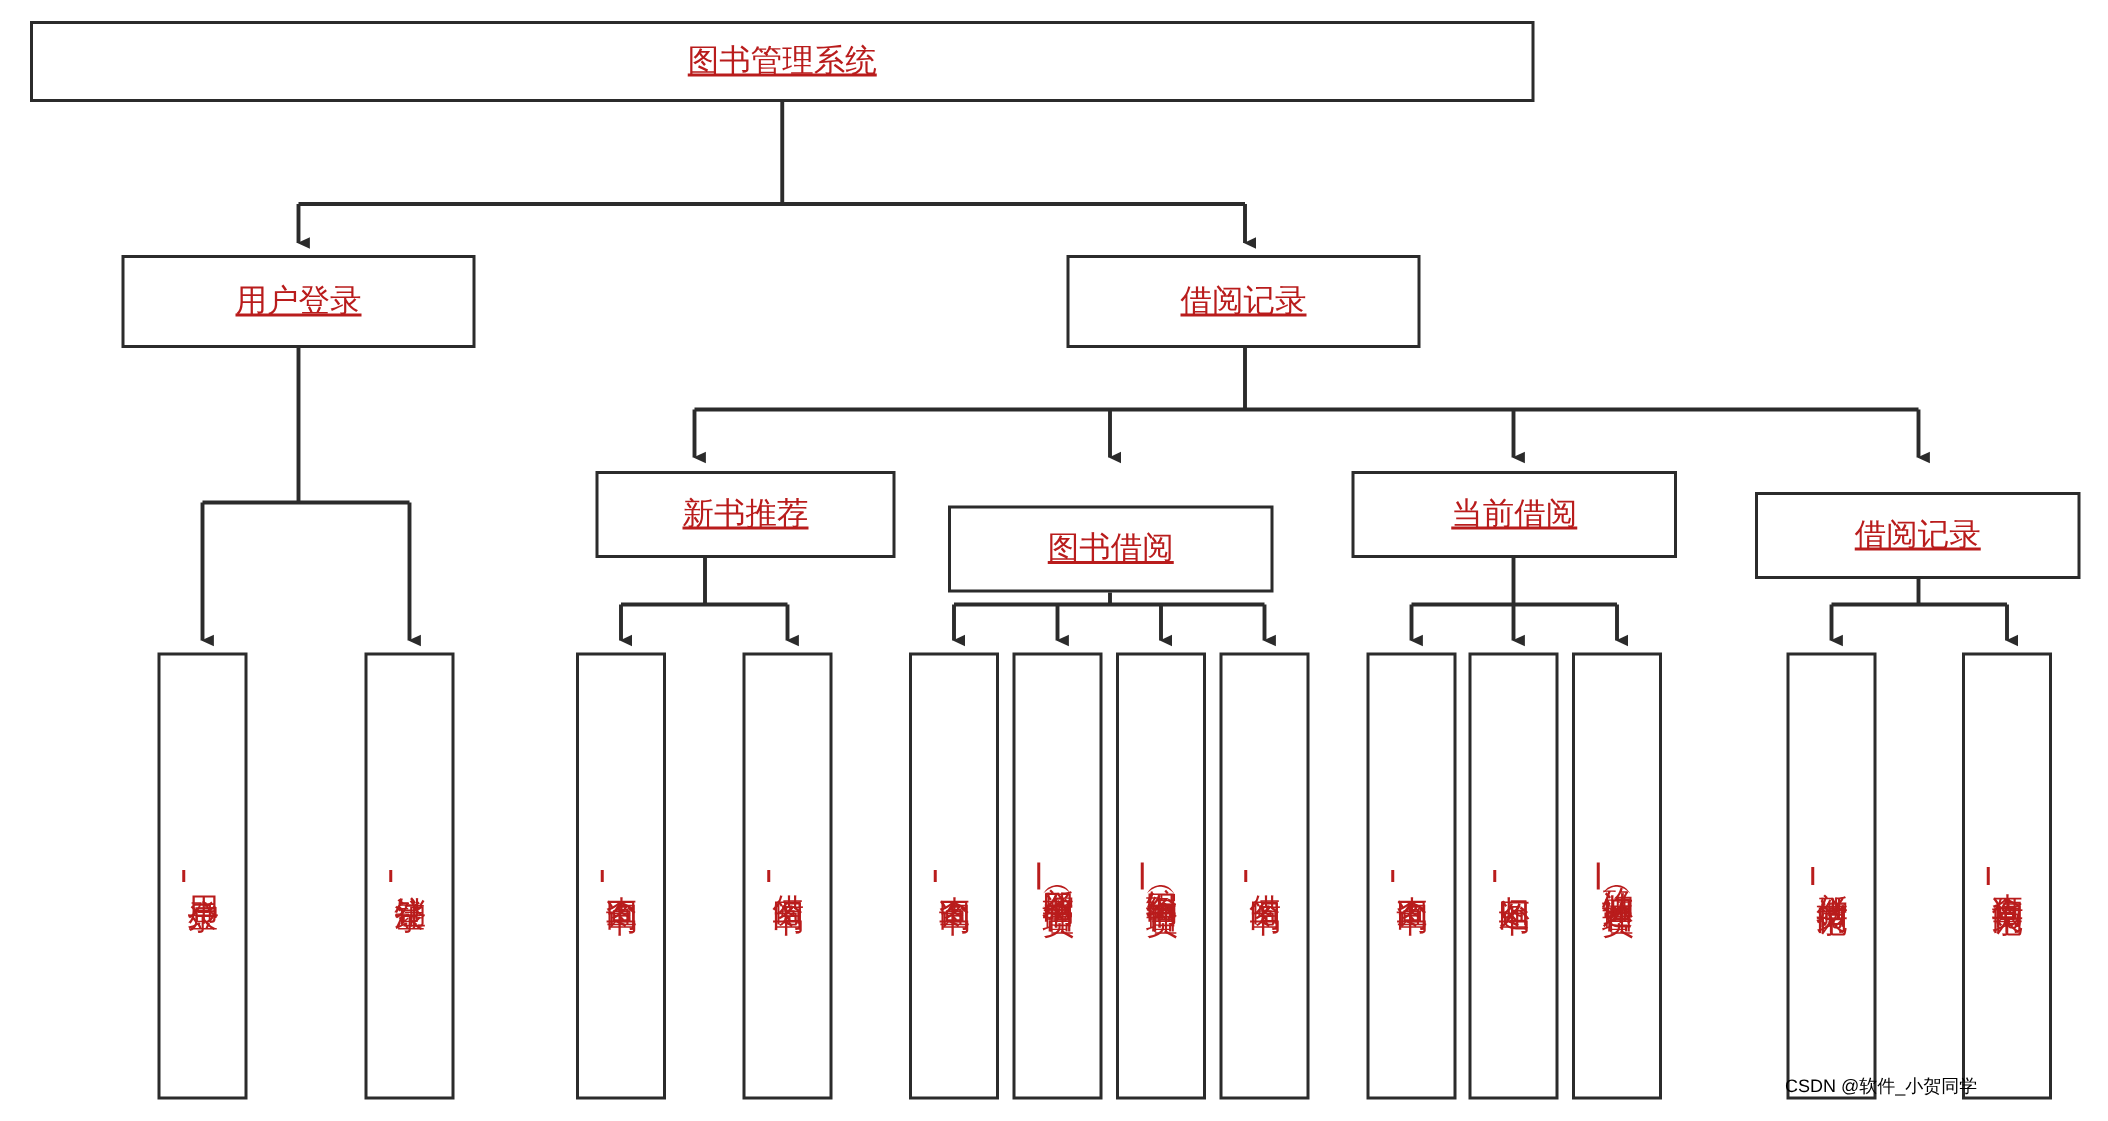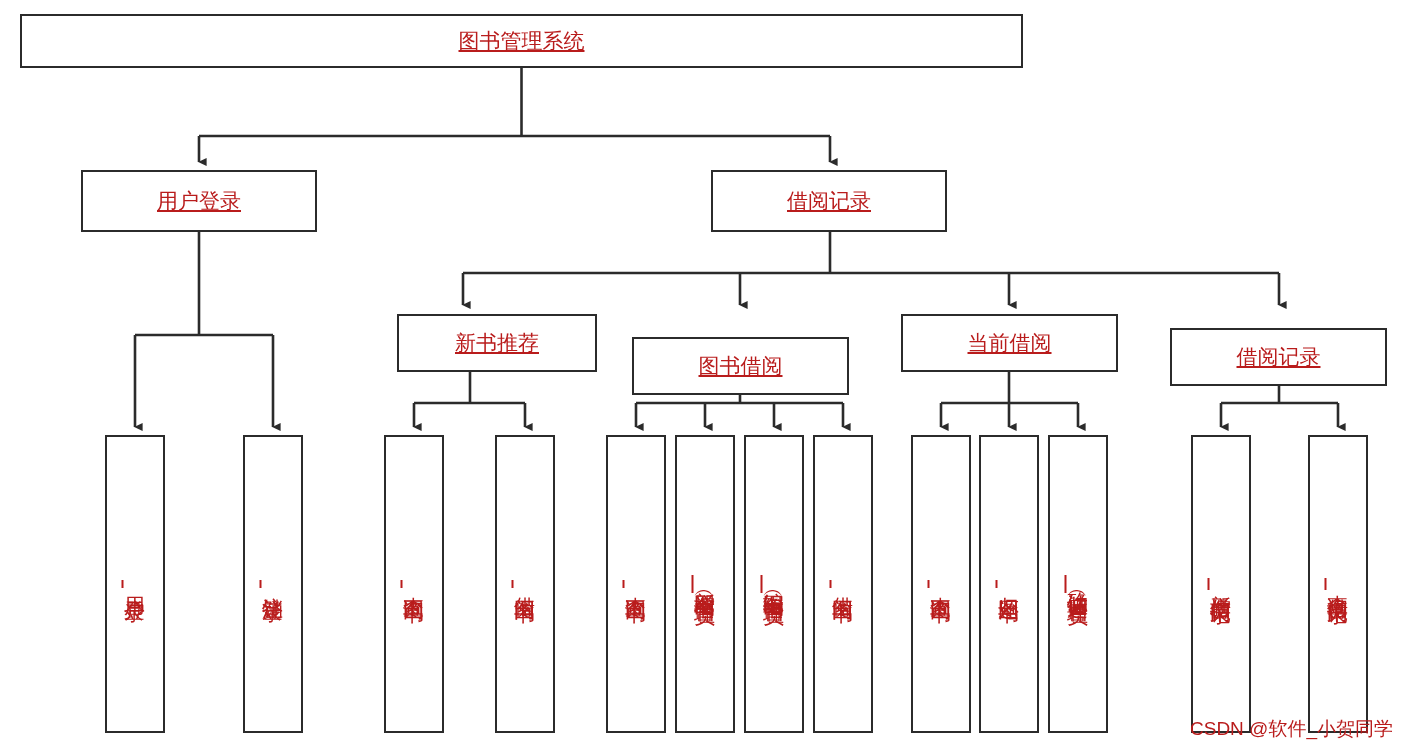--- a/index.html
+++ b/index.html
@@ -50,22 +50,22 @@
   }
   .node.vertical .node-label {
     writing-mode: vertical-rl;
     text-orientation: upright;
     font-size: 21px;
     letter-spacing: 2px;
     line-height: 1;
   }
   .watermark {
     position: absolute;
-    color: #b91c1c;
-    font-size: 19px;
+    color: #000000;
+    font-size: 12px;
     white-space: nowrap;
     pointer-events: none;
     user-select: none;
   }
 </style>
 </head>
 <body>
 
 <div id="diagram-root">
 

